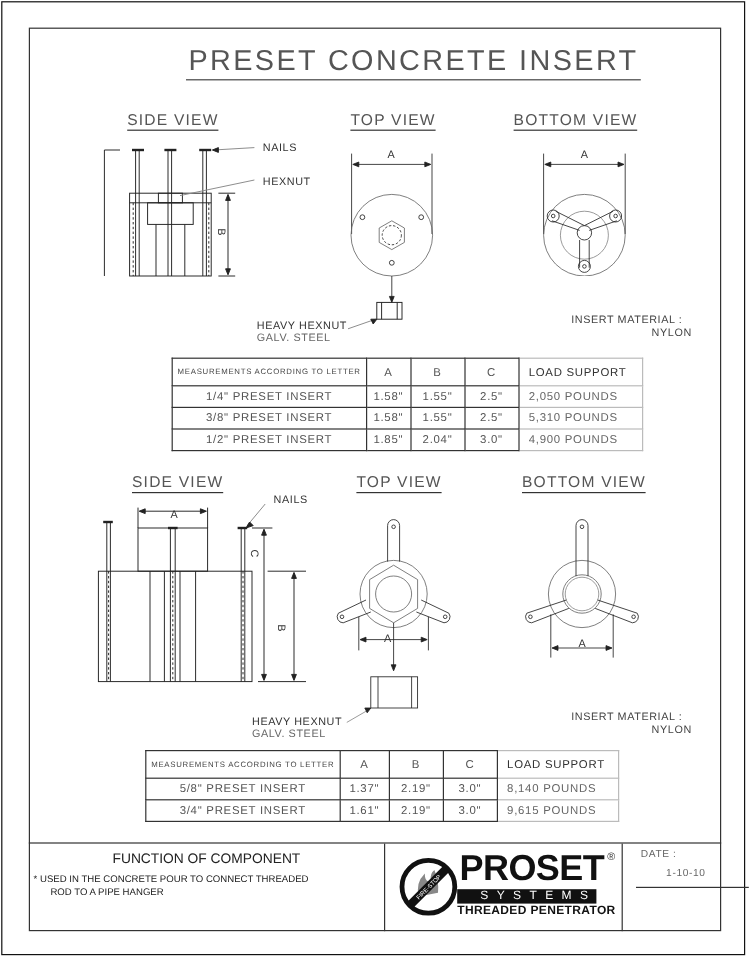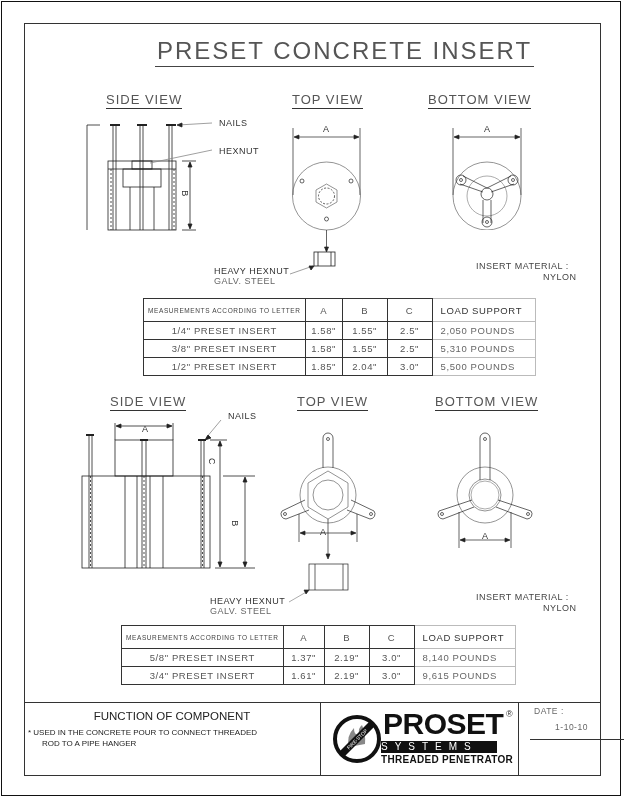--- a/index.html
+++ b/index.html
@@ -143,21 +143,21 @@
     <td>1.58"</td>
     <td>1.55"</td>
     <td>2.5"</td>
     <td class="load">5,310 POUNDS</td>
   </tr>
   <tr>
     <td>1/2" PRESET INSERT</td>
     <td>1.85"</td>
     <td>2.04"</td>
     <td>3.0"</td>
-    <td class="load">5,500 POUNDS</td>
+    <td class="load">4,900 POUNDS</td>
   </tr>
 </tbody>
   </table>
 
 <div class="vlabel" style="left:110px;top:394px;">SIDE VIEW</div>
 <div class="vlabel" style="left:297px;top:394px;">TOP VIEW</div>
 <div class="vlabel" style="left:435px;top:394px;">BOTTOM VIEW</div>
 
 <svg style="left:75px;top:410px;" width="180" height="160" viewBox="0 0 180 160" fill="none" stroke="#222" stroke-width="0.8">
 
@@ -294,21 +294,21 @@
   </div>
   <div class="tb-logo">
     <svg style="left:12px;top:11px;" width="50" height="50" viewBox="0 0 50 50">
       <circle cx="25" cy="25" r="22" fill="none" stroke="#111" stroke-width="4"></circle>
       <path d="M17,33 Q14,22 22,14 Q22,22 27,20 Q26,14 30,11 Q34,20 33,30 Z" fill="#888"></path>
       <line x1="10" y1="40" x2="40" y2="10" stroke="#111" stroke-width="7"></line>
       <text x="25" y="27" font-size="5" fill="#fff" text-anchor="middle" transform="rotate(-45 25 25)" font-family="Liberation Sans, sans-serif">FIRE-STOP</text>
     </svg>
     <div style="position:absolute;left:63px;top:6px;font-family:Liberation Sans, sans-serif;font-weight:bold;font-size:30px;letter-spacing:-0.5px;color:#111;line-height:30px;">PROSET</div>
     <div style="position:absolute;left:186px;top:6px;font-size:9px;color:#333;">®</div>
-    <div style="position:absolute;left:61px;top:38px;width:116px;height:12px;background:#111;color:#fff;font-size:10px;letter-spacing:7px;text-align:left;line-height:12px;">SYSTEMS</div>
+    <div style="position:absolute;left:61px;top:38px;width:116px;height:12px;background:#111;color:#fff;font-size:10px;letter-spacing:7px;text-align:right;line-height:12px;">SYSTEMS</div>
     <div style="position:absolute;left:61px;top:51px;font-size:10px;color:#111;letter-spacing:0.3px;font-weight:bold;">THREADED PENETRATOR</div>
   </div>
   <div class="tb-info">
     <div class="tb-cell" style="top:0;height:36px;border-bottom:1px solid #333;">
       <span class="k">DATE :</span>
       <span class="v">1-10-10</span>
     </div>
   </div>
 </div>
 

